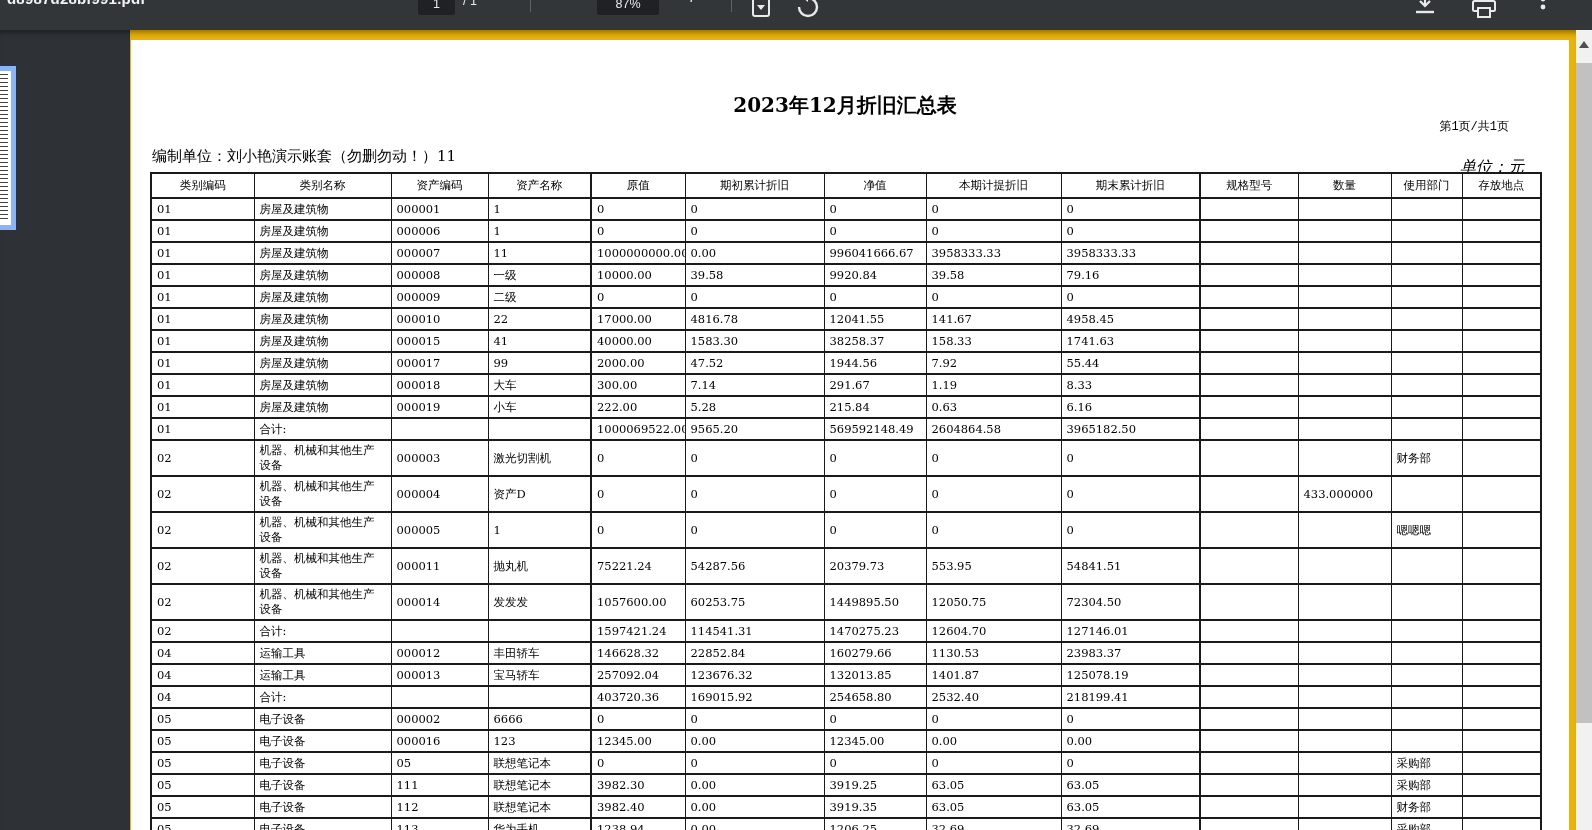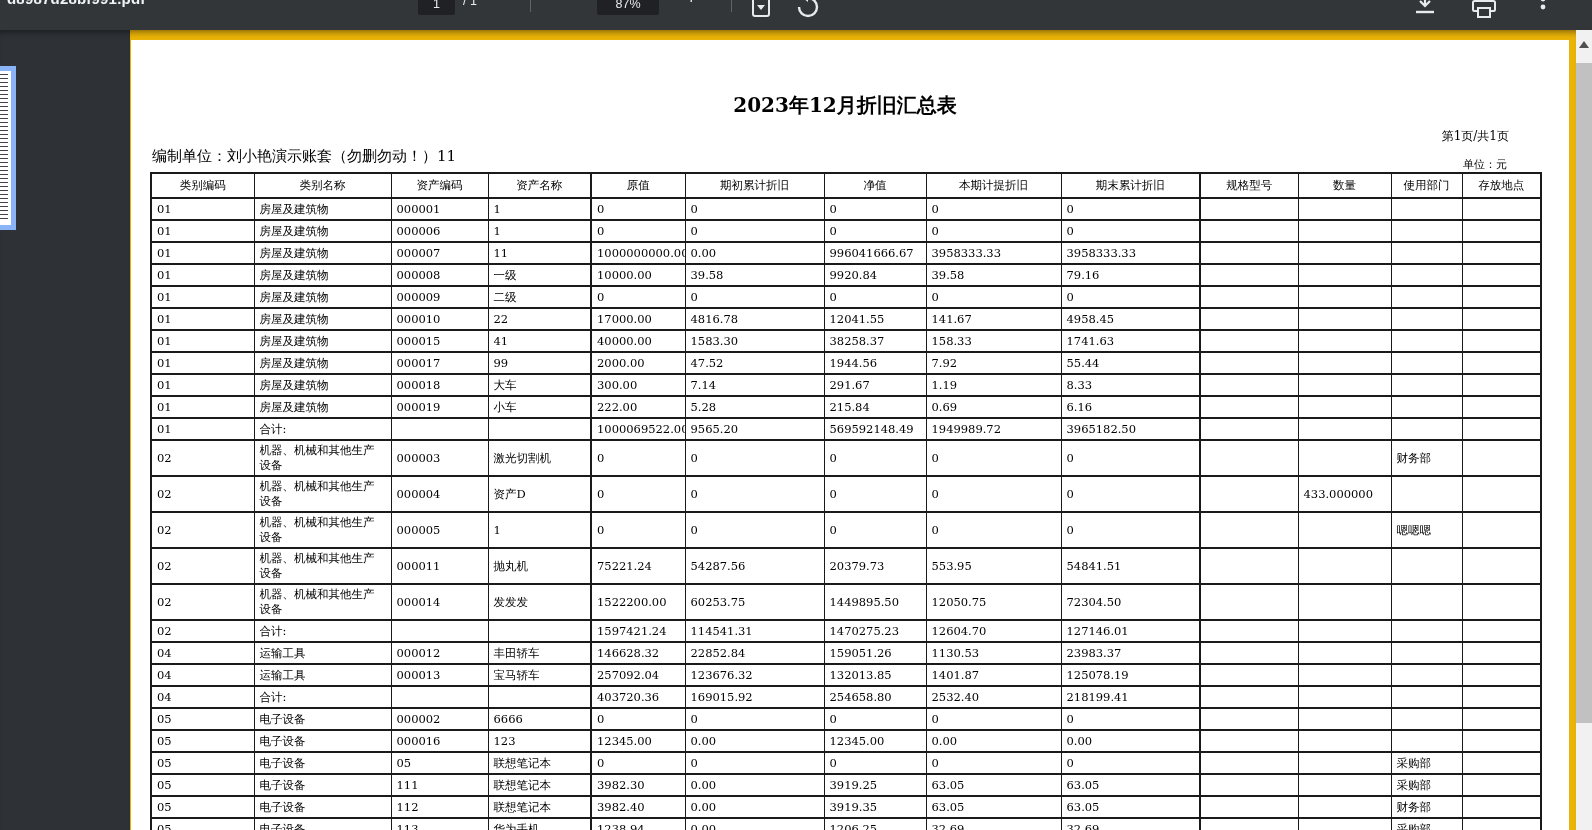--- a/index.html
+++ b/index.html
@@ -50,23 +50,23 @@
                border:none; cursor:pointer; }
   .scroll-up:after { content:""; position:absolute; left:3px; top:11px;
                border-left:5px solid transparent; border-right:5px solid transparent;
                border-bottom:7px solid #505050; }
   .scroll-thumb { position:absolute; left:0; top:33px; width:16px; height:660px; background:#c1c1c1; }
 
   
   .doc { color:#000; font-family:"DejaVu Serif","Liberation Serif",serif; }
   .doc-title { position:absolute; left:19px; top:52px; width:1390px; text-align:center;
                font-size:20px; font-weight:bold; }
-  .page-info { position:absolute; right:60px; top:88px; font-size:12px; }
+  .page-info { position:absolute; right:60px; top:78px; font-size:12px;font-family:Liberation Mono, monospace; }
   .prepared   { position:absolute; left:21px; top:107px; font-size:15px; }
-  .unit-label { position:absolute; right:62px; top:117px; font-size:11px; }
+  .unit-label { position:absolute; right:45px; top:117px; font-size:16px;font-style:italic; }
 
   table.dep { position:absolute; left:19px; top:132px; width:1390px;
               border-collapse:collapse; table-layout:fixed;
               font-size:11.5px; font-family:inherit; }
   table.dep th, table.dep td { border:1px solid #1a1a1a; border-top-width:2px;
               border-bottom-width:2px; padding:2px 5px; overflow:hidden;
               font-weight:normal; }
   table.dep th { text-align:center; height:25px; }
   table.dep td { text-align:left; height:22px; vertical-align:middle; }
   table.dep th:first-child, table.dep td:first-child { border-left-width:2px; }
@@ -317,36 +317,36 @@
             <td></td>
           </tr>
           <tr>
             <td>01</td>
             <td>房屋及建筑物</td>
             <td>000019</td>
             <td>小车</td>
             <td>222.00</td>
             <td>5.28</td>
             <td>215.84</td>
-            <td>0.69</td>
+            <td>0.63</td>
             <td>6.16</td>
             <td></td>
             <td></td>
             <td></td>
             <td></td>
           </tr>
           <tr>
             <td>01</td>
             <td>合计:</td>
             <td></td>
             <td></td>
             <td>1000069522.00</td>
             <td>9565.20</td>
             <td>569592148.49</td>
-            <td>1949989.72</td>
+            <td>2604864.58</td>
             <td>3965182.50</td>
             <td></td>
             <td></td>
             <td></td>
             <td></td>
           </tr>
           <tr>
             <td>02</td>
             <td>机器、机械和其他生产设备</td>
             <td>000003</td>
@@ -404,21 +404,21 @@
             <td></td>
             <td></td>
             <td></td>
             <td></td>
           </tr>
           <tr>
             <td>02</td>
             <td>机器、机械和其他生产设备</td>
             <td>000014</td>
             <td>发发发</td>
-            <td>1522200.00</td>
+            <td>1057600.00</td>
             <td>60253.75</td>
             <td>1449895.50</td>
             <td>12050.75</td>
             <td>72304.50</td>
             <td></td>
             <td></td>
             <td></td>
             <td></td>
           </tr>
           <tr>
@@ -436,21 +436,21 @@
             <td></td>
             <td></td>
           </tr>
           <tr>
             <td>04</td>
             <td>运输工具</td>
             <td>000012</td>
             <td>丰田轿车</td>
             <td>146628.32</td>
             <td>22852.84</td>
-            <td>159051.26</td>
+            <td>160279.66</td>
             <td>1130.53</td>
             <td>23983.37</td>
             <td></td>
             <td></td>
             <td></td>
             <td></td>
           </tr>
           <tr>
             <td>04</td>
             <td>运输工具</td>

